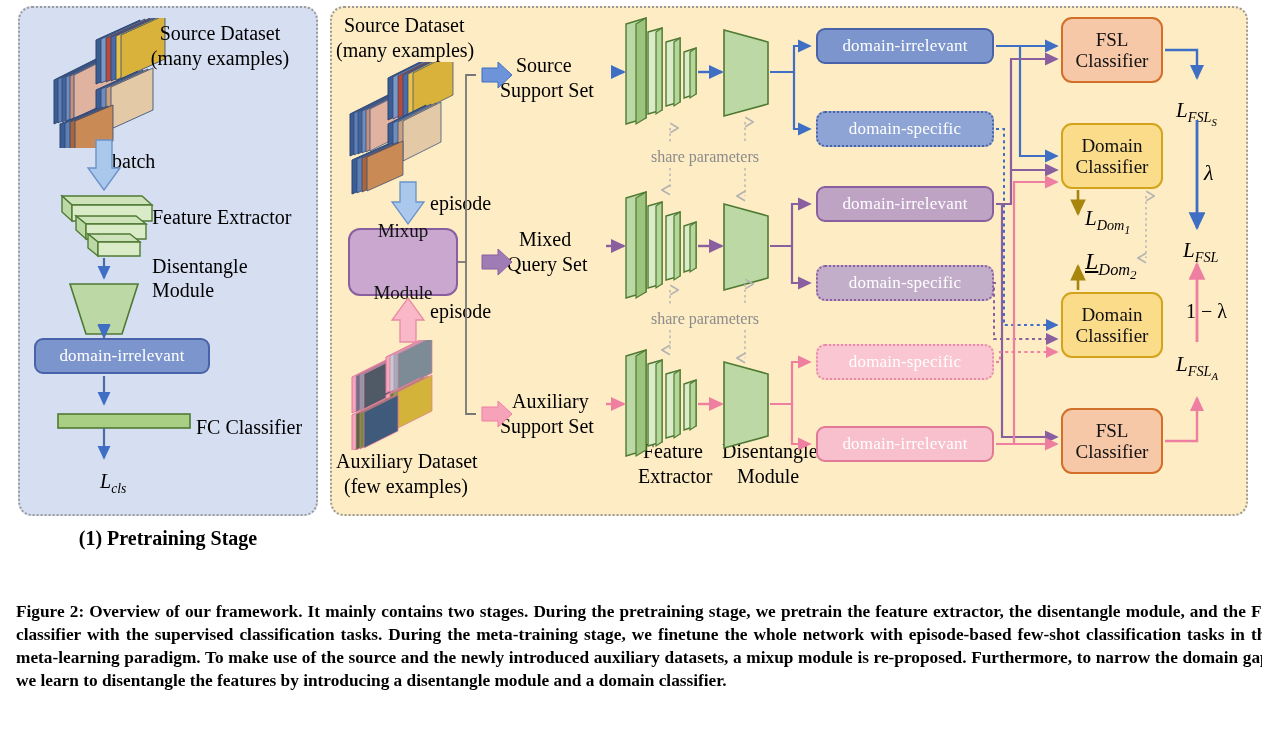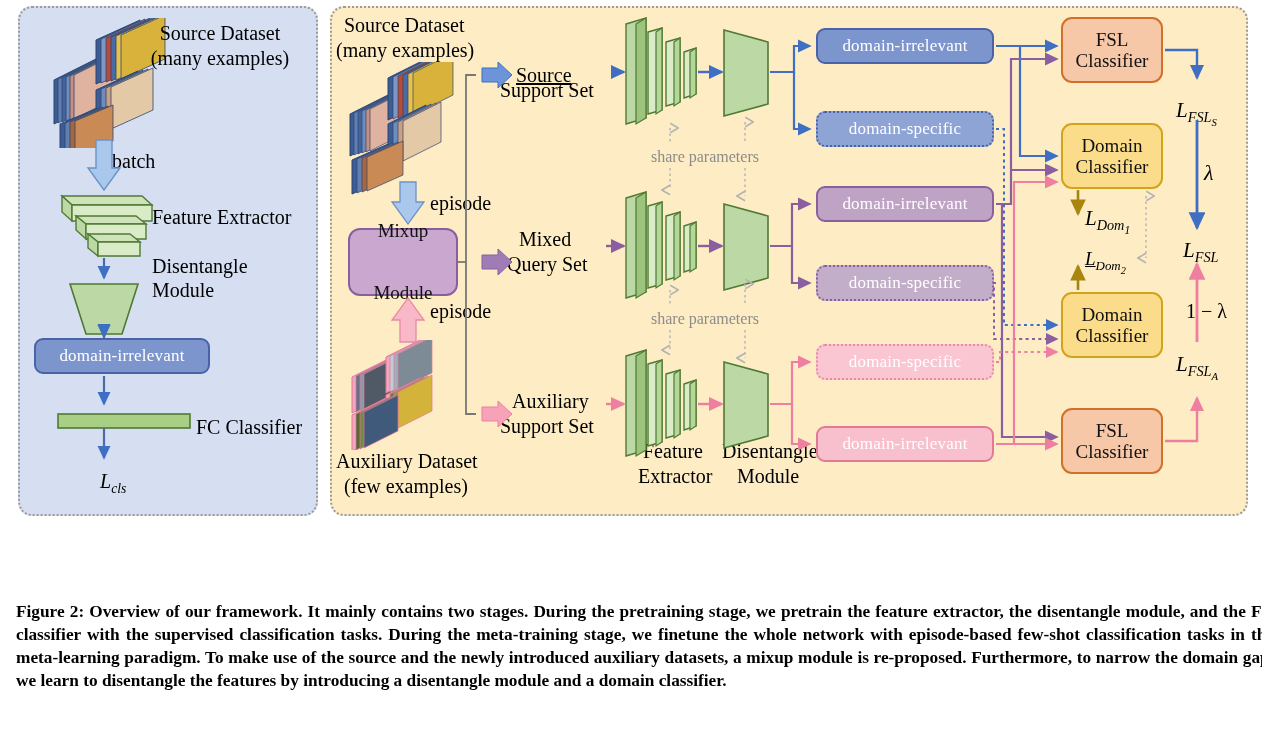--- a/index.html
+++ b/index.html
@@ -110,20 +110,21 @@
   <div class="txt" style="left:152px;top:206px;">Feature Extractor</div>
   <div class="txt" style="left:152px;top:255px;">Disentangle</div>
   <div class="txt" style="left:152px;top:279px;">Module</div>
 
   <div class="fbox blue-solid" style="left:34px;top:338px;width:176px;height:36px;">
     <span>domain-irrelevant</span>
   </div>
   <div class="txt" style="left:196px;top:416px;">FC Classifier</div>
   <div class="math" style="left:100px;top:470px;">L<sub>cls</sub></div>
 
+  <div class="stage-title" id="title-pretrain">(1) Pretraining Stage</div>
 
   <div class="panel" id="panel-meta"></div>
 
   <div class="txt" style="left:344px;top:14px;">Source Dataset</div>
   <div class="txt" style="left:336px;top:39px;">(many examples)</div>
 
   <div class="stack" style="left:344px;top:62px;width:130px;height:135px;">
     <svg width="130" height="135" viewBox="0 0 130 135">
       <g transform="translate(6,42)">
         <polygon points="0,10 40,-10 40,32 0,52" fill="#3c5d94" stroke="#2d4570" stroke-width="1"></polygon>
@@ -190,21 +191,21 @@
         <polygon points="4,8 38,-9 38,27 4,44" fill="#55663c" stroke="#e0789a" stroke-width="0.7"></polygon>
         <polygon points="8,7 42,-10 42,26 8,43" fill="#77873f" stroke="#e0789a" stroke-width="0.7"></polygon>
         <polygon points="12,6 46,-11 46,25 12,42" fill="#3f5a7a" stroke="#e0789a" stroke-width="0.7"></polygon>
       </g>
     </svg>
   </div>
 
   <div class="txt" style="left:336px;top:450px;">Auxiliary Dataset</div>
   <div class="txt" style="left:344px;top:475px;">(few examples)</div>
 
-  <div class="txt" style="left:516px;top:64px;text-decoration:underline;">Source</div>
+  <div class="txt" style="left:516px;top:54px;">Source</div>
   <div class="txt" style="left:500px;top:79px;">Support Set</div>
 
   <div class="txt" style="left:519px;top:228px;">Mixed</div>
   <div class="txt" style="left:507px;top:253px;text-align:center;">Query Set</div>
 
   <div class="txt" style="left:512px;top:390px;">Auxiliary</div>
   <div class="txt" style="left:500px;top:415px;">Support Set</div>
 
   <div class="txt small-grey" style="left:651px;top:148px;">share parameters</div>
   <div class="txt small-grey" style="left:651px;top:310px;">share parameters</div>
@@ -250,21 +251,21 @@
     <span>Classifier</span>
   </div>
 
   <div class="math" style="left:1176px;top:98px;font-size:21px;">L<sub>FSL<sub style="font-size:0.75em;">S</sub></sub></div>
   <div class="math" style="left:1204px;top:160px;font-size:22px;">λ</div>
   <div class="math" style="left:1183px;top:238px;font-size:21px;">L<sub>FSL</sub></div>
   <div class="math" style="left:1186px;top:300px;font-size:20px;font-style:normal;">1 − λ</div>
   <div class="math" style="left:1176px;top:352px;font-size:21px;">L<sub>FSL<sub style="font-size:0.75em;">A</sub></sub></div>
 
   <div class="math" style="left:1085px;top:198px;font-size:21px;margin-top:8px;">L<sub>Dom<sub style="font-size:0.8em;">1</sub></sub></div>
-  <div class="math" style="left:1085px;top:248px;font-size:19px;text-decoration:underline;">L<sub>Dom<sub style="font-size:0.8em;">2</sub></sub></div>
+  <div class="math" style="left:1085px;top:248px;font-size:24px;text-decoration:underline;">L<sub>Dom<sub style="font-size:0.8em;">2</sub></sub></div>
 
 
   <svg class="layer">
     <defs>
       <marker id="ab" markerWidth="7" markerHeight="7" refX="5.6" refY="3" orient="auto">
         <path d="M0,0 L6.4,3 L0,6 z" fill="#3f6fc4"></path>
         </marker>
       <marker id="ap" markerWidth="7" markerHeight="7" refX="5.6" refY="3" orient="auto">
         <path d="M0,0 L6.4,3 L0,6 z" fill="#8a5fa0"></path>
         </marker>

